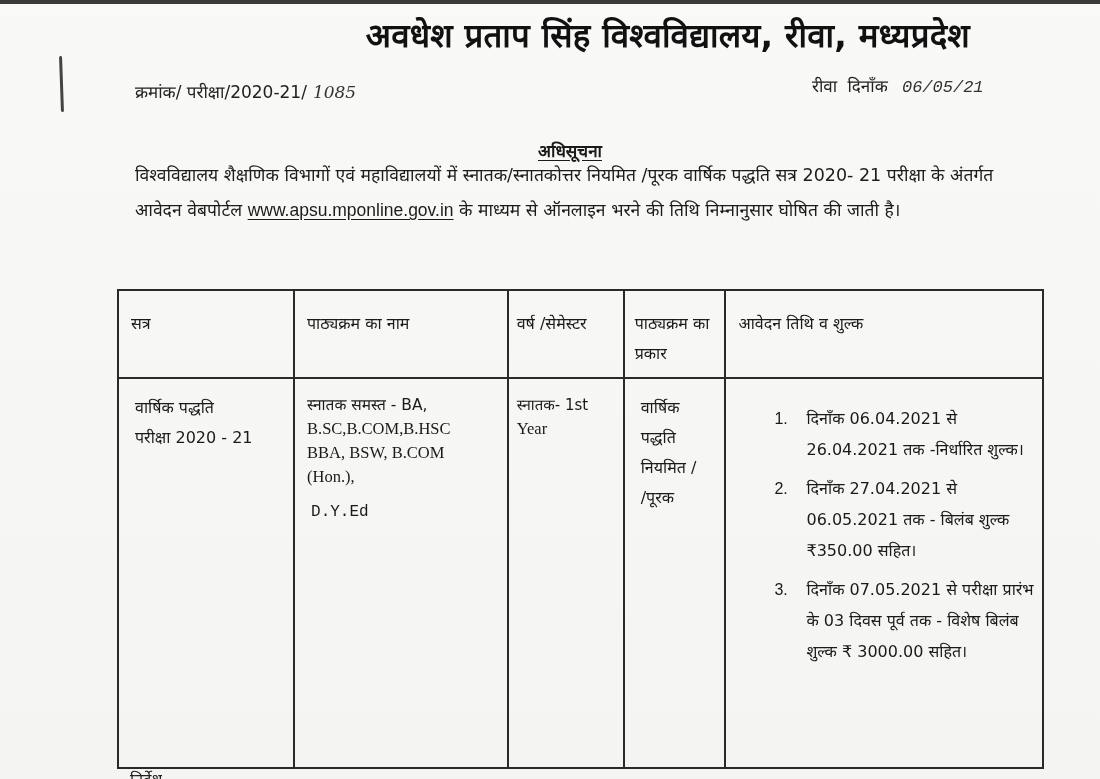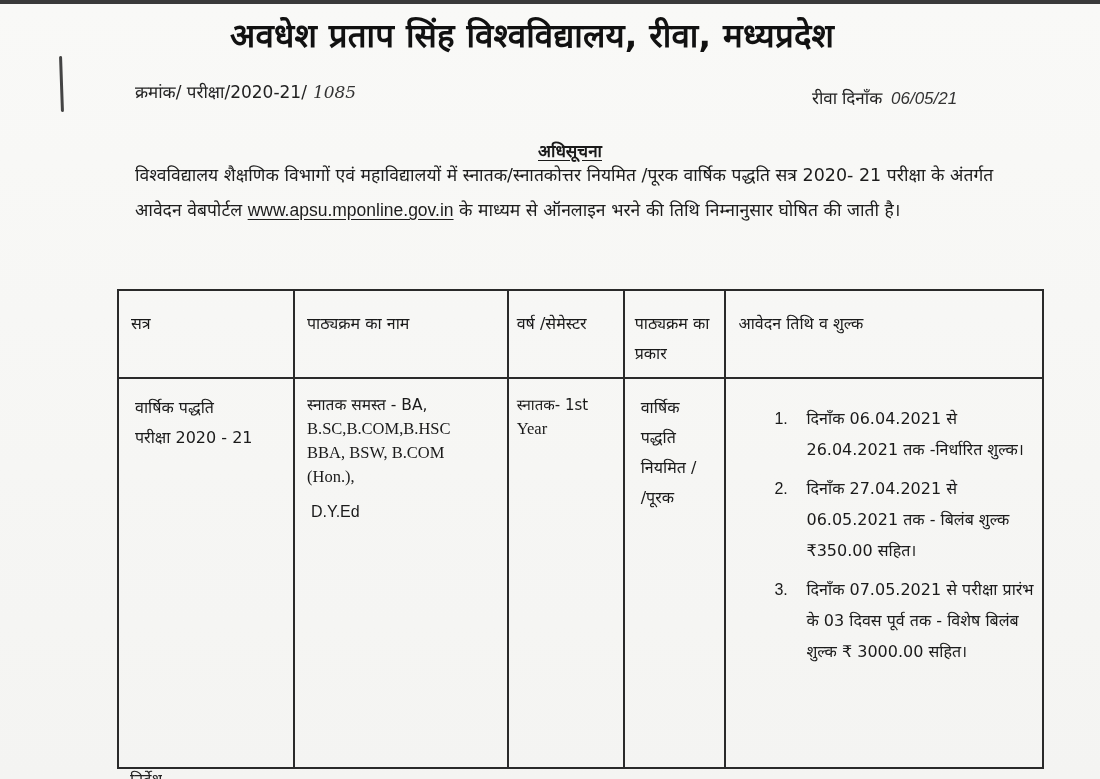--- a/index.html
+++ b/index.html
@@ -20,36 +20,36 @@
   .page {
     position: absolute; left: 0; top: 4px; width: 1100px; height: 775px;
     background: linear-gradient(180deg, #f9f9f7 0%, #f4f4f2 100%);
   }
   .margin-mark {
     position: absolute; left: 60px; top: 52px; width: 3px; height: 56px;
     background: #444; border-radius: 2px; transform: rotate(-2deg);
   }
   .title {
     position: absolute; left: 230px; top: 8px; width: 740px;
-    text-align: left;
+    text-align: right;
     font-family: "DejaVu Sans", sans-serif;
     font-weight: bold; font-size: 33px; letter-spacing: 0.2px;
     color: #111;
   }
   .ref {
     position: absolute; left: 135px; top: 76px;
     font-family: "DejaVu Sans", sans-serif; font-size: 17px; color: #222;
   }
   .ref .hand {
     font-family: "DejaVu Serif", serif; font-style: italic; font-size: 17px;
     margin-left: 6px; color: #333;
   }
   .date {
-    position: absolute; left: 812px; top: 82px;
-    font-family: Liberation Sans, sans-serif; font-size: 17px; color: #222;
+    position: absolute; left: 812px; top: 70px;
+    font-family: Liberation Mono, monospace; font-size: 17px; color: #222;
   }
   .date .hand { font-style: italic; margin-left: 4px; color: #333; }
   .heading {
     position: absolute; left: 500px; top: 135px; width: 140px;
     text-align: center;
     font-family: "DejaVu Sans", sans-serif; font-weight: bold; font-size: 17px;
     text-decoration: underline; text-underline-offset: 3px;
   }
   .para {
     position: absolute; left: 135px; top: 154px; width: 910px;
@@ -90,21 +90,21 @@
   .c2 { width: 210px; }
   .c3 { width: 114px; }
   .c4 { width: 100px; }
   .c5 { width: 312px; }
   .hindi { font-family: "DejaVu Sans", sans-serif; }
   .latin { font-family: "Liberation Serif", serif; font-size: 16.5px; }
   .cell-line { display: block; line-height: 30px; }
   .cell-line.tight { line-height: 24px; }
   .dyed {
     display: block; margin-top: 14px; padding-left: 4px;
-    font-family: Liberation Sans, sans-serif; font-size: 16px;
+    font-family: Liberation Mono, monospace; font-size: 16px;
   }
   ol.fees {
     margin: 0; padding: 0 0 0 0;
     list-style: none;
   }
   ol.fees li {
     position: relative;
     padding-left: 68px;
     font-family: "DejaVu Sans", sans-serif; font-size: 16px;
     line-height: 31px;

